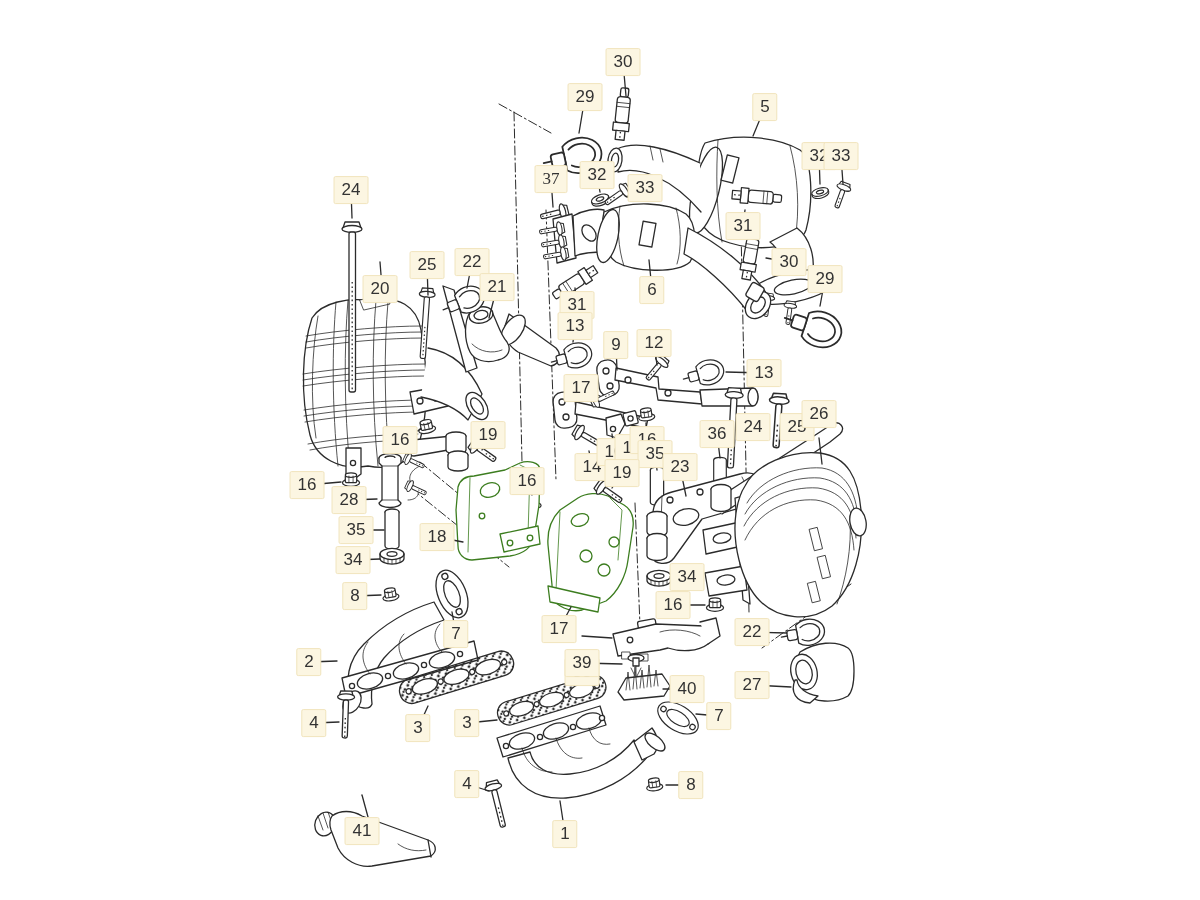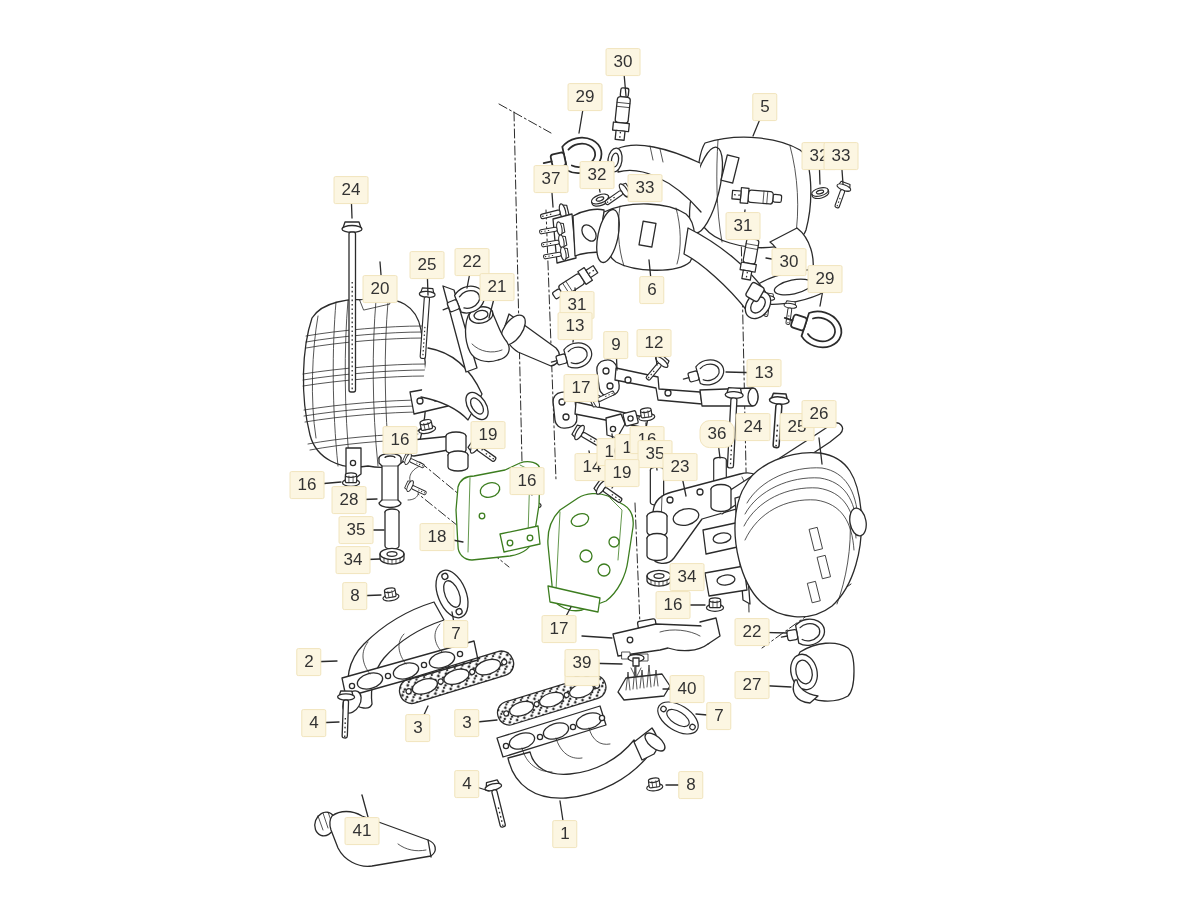--- a/index.html
+++ b/index.html
@@ -545,21 +545,21 @@
         <line x1="362" y1="795" x2="368" y2="817" stroke="#2b2b2b" stroke-width="1.2"></line>
         <line x1="752" y1="632" x2="787" y2="633" stroke="#2b2b2b" stroke-width="1.2"></line>
         <line x1="752" y1="685" x2="791" y2="687" stroke="#2b2b2b" stroke-width="1.2"></line>
       </g>
 </svg>
 <div class="callout" style="left: 623px; top: 62px;">30</div>
     <div class="callout" style="left: 585px; top: 97px;">29</div>
     <div class="callout" style="left: 765px; top: 107px;">5</div>
     <div class="callout" style="left: 819px; top: 156px;">32</div>
     <div class="callout" style="left: 841px; top: 156px;">33</div>
-    <div class="callout" style="left: 551px; top: 179px;">37</div>
+    <div class="callout" style="left: 551px; top: 179px; font-family: Liberation Serif, serif;">37</div>
     <div class="callout" style="left: 597px; top: 175px;">32</div>
     <div class="callout" style="left: 645px; top: 188px;">33</div>
     <div class="callout" style="left: 743px; top: 226px;">31</div>
     <div class="callout" style="left: 351px; top: 190px;">24</div>
     <div class="callout" style="left: 380px; top: 262px; margin-top: 27px;">20</div>
     <div class="callout" style="left: 427px; top: 265px;">25</div>
     <div class="callout" style="left: 472px; top: 262px;">22</div>
     <div class="callout" style="left: 497px; top: 287px;">21</div>
     <div class="callout" style="left: 652px; top: 290px;">6</div>
     <div class="callout" style="left: 789px; top: 262px;">30</div>
@@ -574,21 +574,21 @@
     <div class="callout" style="left: 488px; top: 435px;">19</div>
     <div class="callout" style="left: 307px; top: 485px;">16</div>
     <div class="callout" style="left: 349px; top: 500px;">28</div>
     <div class="callout" style="left: 592px; top: 467px;">14</div>
     <div class="callout" style="left: 614px; top: 452px;">10</div>
     <div class="callout" style="left: 632px; top: 448px;">15</div>
     <div class="callout" style="left: 647px; top: 440px;">16</div>
     <div class="callout" style="left: 655px; top: 454px;">35</div>
     <div class="callout" style="left: 622px; top: 473px;">19</div>
     <div class="callout" style="left: 680px; top: 467px;">23</div>
-    <div class="callout" style="left: 717px; top: 434px; border-radius: 10px;">36</div>
+    <div class="callout" style="left: 717px; top: 434px;">36</div>
     <div class="callout" style="left: 753px; top: 427px;">24</div>
     <div class="callout" style="left: 797px; top: 427px;">25</div>
     <div class="callout" style="left: 819px; top: 414px;">26</div>
     <div class="callout" style="left: 687px; top: 577px;">34</div>
     <div class="callout" style="left: 673px; top: 605px;">16</div>
     <div class="callout" style="left: 353px; top: 560px;">34</div>
     <div class="callout" style="left: 356px; top: 530px;">35</div>
     <div class="callout" style="left: 437px; top: 537px;">18</div>
     <div class="callout" style="left: 527px; top: 481px;">16</div>
     <div class="callout" style="left: 559px; top: 629px;">17</div>

